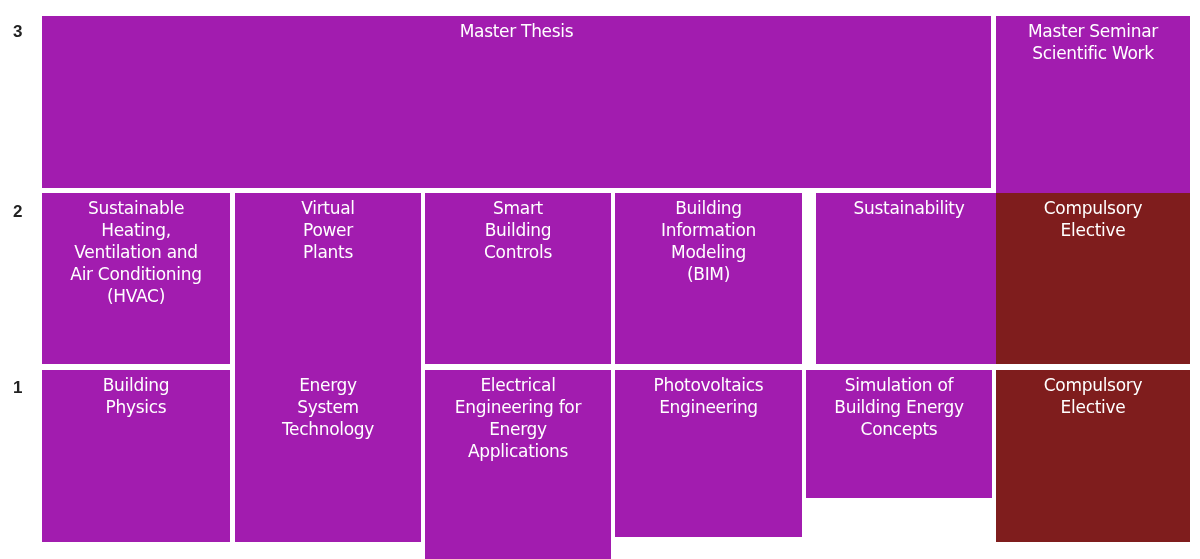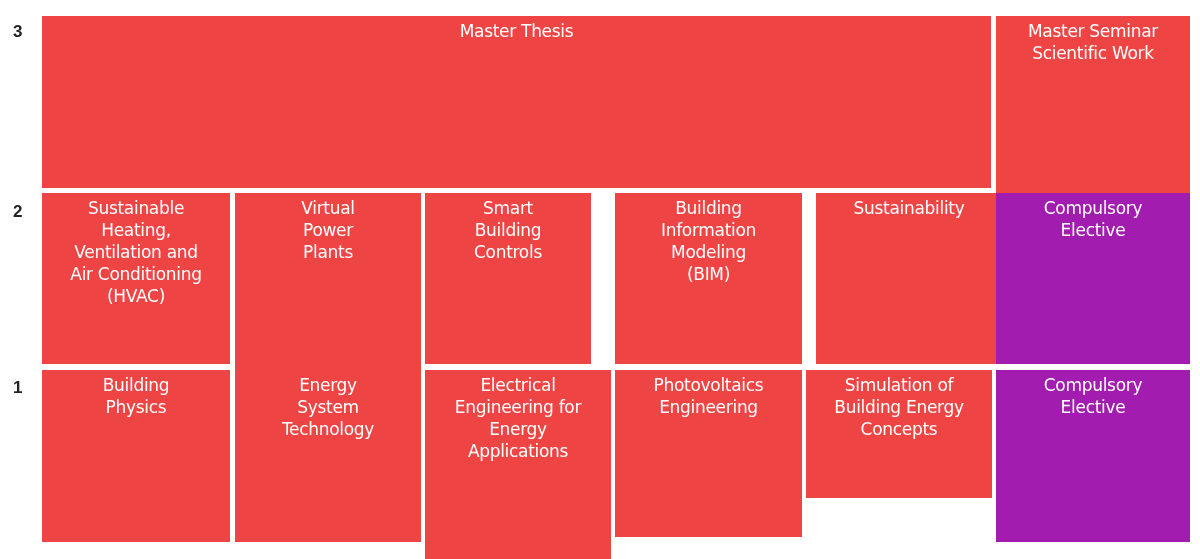--- a/index.html
+++ b/index.html
@@ -1,23 +1,23 @@
 <!DOCTYPE html>
 <html><head>
 <meta charset="utf-8">
 <style>
   html, body { margin:0; padding:0; background:#ffffff; }
   body { width:1200px; height:559px; position:relative; overflow:hidden;
          font-family:"DejaVu Sans Condensed","DejaVu Sans",sans-serif; }
   .row-label { position:absolute; left:13px; width:16px; font-size:17px; font-weight:bold;
                color:#222; font-family:"Liberation Sans",sans-serif; }
-  .cell { position:absolute; background:#ef4444; color:#ffffff; box-sizing:border-box;
+  .cell { position:absolute; background:#a21caf; color:#ffffff; box-sizing:border-box;
           text-align:center; font-size:17px; line-height:22px; padding-top:4px;
           font-family:"DejaVu Sans",sans-serif; letter-spacing:-0.3px; }
-  .cell.blue { background:#a21caf; }
+  .cell.blue { background:#7f1d1d; }
   .cell span { white-space:pre-line; display:block; padding:0 4px; }
 </style>
 </head>
 <body>
 
 <div>
   <div class="row-label" style="top:22px">3</div>
   <div class="row-label" style="top:202px">2</div>
   <div class="row-label" style="top:378px">1</div>
 
@@ -34,21 +34,21 @@
 Heating,
 Ventilation and
 Air Conditioning
 (HVAC)</span>
     </div>
   <div class="cell" style="left:235px;top:193px;width:186px;height:189px">
     <span>Virtual
 Power
 Plants</span>
     </div>
-  <div class="cell" style="left:425px;top:193px;width:166px;height:171px">
+  <div class="cell" style="left:425px;top:193px;width:186px;height:171px">
     <span>Smart
 Building
 Controls</span>
     </div>
   <div class="cell" style="left:615px;top:193px;width:187px;height:171px">
     <span>Building
 Information
 Modeling
 (BIM)</span>
     </div>

